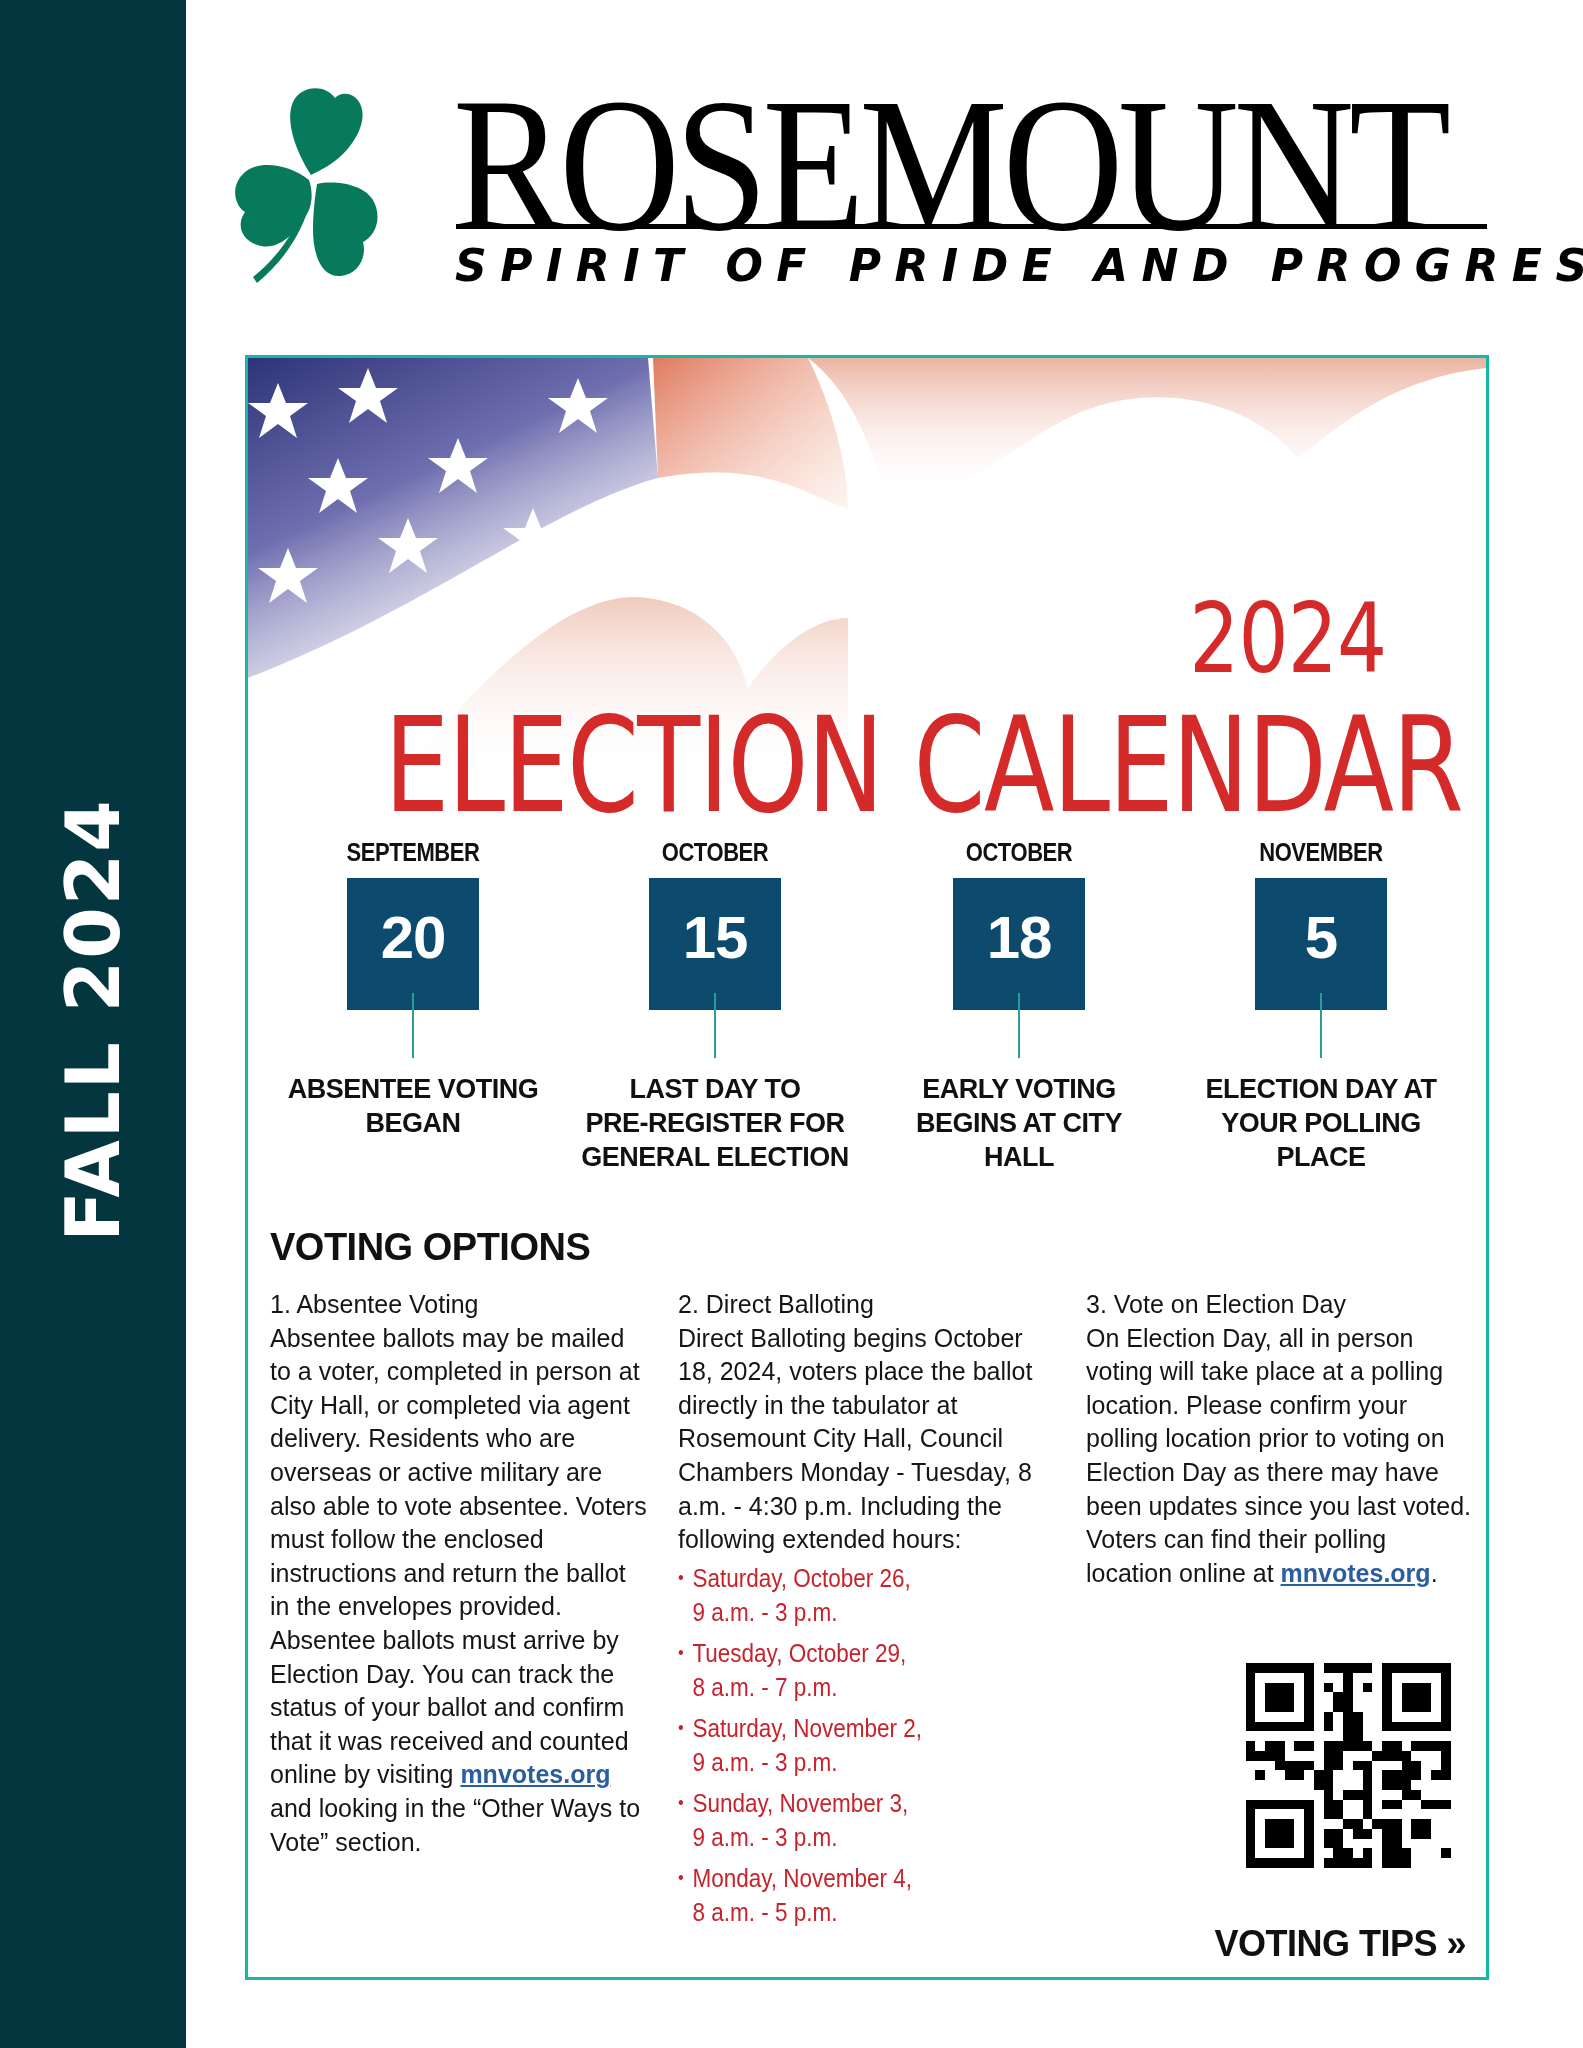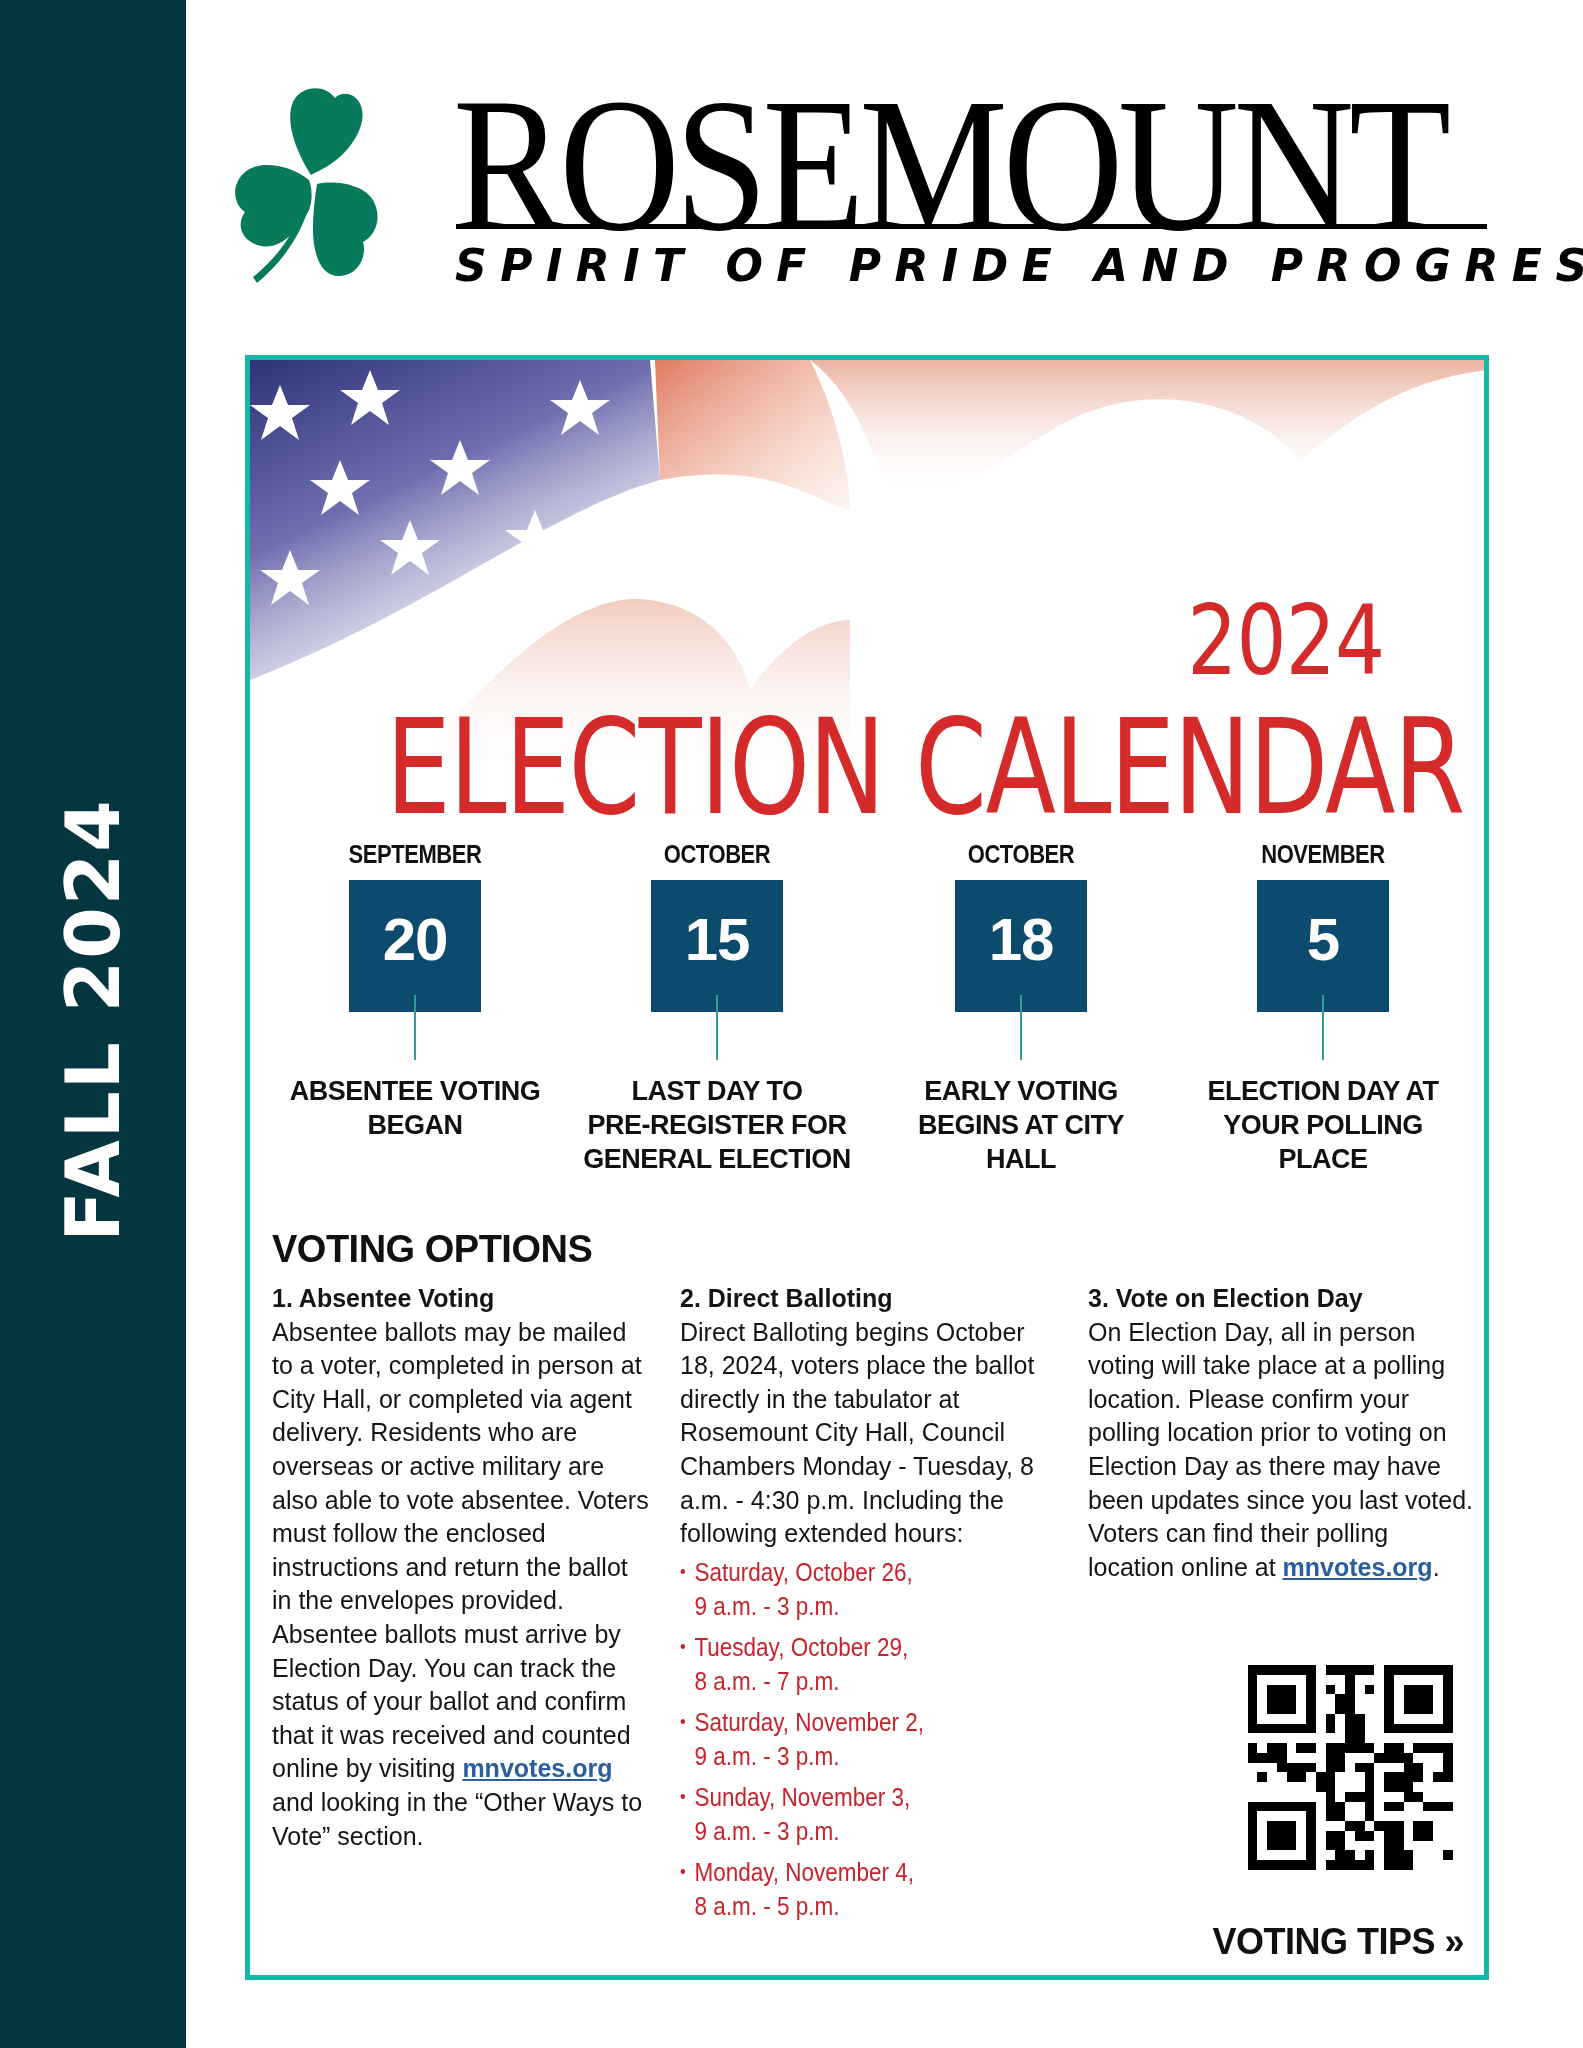--- a/index.html
+++ b/index.html
@@ -30,21 +30,21 @@
     .brand-rule { position: absolute; left: 241px; top: 154px; width: 1031px; height: 5px; background: #000; }
     .brand-tagline {
       position: absolute; left: 240px; top: 170px;
       font-family: "DejaVu Sans", sans-serif; font-weight: 700; font-style: italic;
       font-size: 44px; letter-spacing: 13.5px; color: #000; white-space: nowrap;
     }
 
     
     .panel {
       position: absolute; left: 245px; top: 355px; width: 1244px; height: 1625px;
-      border: 5px solid #14b8a6; background: #fff; overflow: hidden;
+      border: 3px solid #14b8a6; background: #fff; overflow: hidden;
     }
     .flag { position: absolute; left: 0; top: 0; width: 1238px; height: 420px; }
 
     .year {
       position: absolute; right: 100px; top: 225px;
       color: #d42a2a; font-size: 96px; font-weight: 400; letter-spacing: -1px;
       transform: scaleX(0.82); transform-origin: right top;
       font-family: "DejaVu Sans", sans-serif;
     }
     .headline {
@@ -76,21 +76,21 @@
       margin-top: 62px; font-weight: 700; font-size: 27px; line-height: 34px; color: #111;
       letter-spacing: -0.5px;
     }
 
     
     .vo-title {
       position: absolute; left: 22px; top: 868px; font-weight: 700; font-size: 38px;
       color: #111; letter-spacing: -0.5px;
     }
     .vo-col { position: absolute; top: 922px; width: 380px; font-size: 25px; line-height: 33.6px; color: #151515; }
-    .vo-col .head { font-weight: 700; }
+    .vo-col .head { font-weight: 400; margin-top: 8px; }
     .vo-col a { color: #2b5e9e; font-weight: 700; text-decoration: underline; }
     .vo-list { list-style: none; color: #c8232c; margin-top: 4px; }
     .vo-list li {
       position: relative; padding-left: 16px; font-size: 25px; line-height: 34px; margin-bottom: 7px;
       transform: scaleX(0.9); transform-origin: left center; width: 420px;
     }
     .vo-list li::before { content: "\2022"; position: absolute; left: 0; top: 0; font-size: 18px; }
     .vo-list li span { display: block; }
 
     .qr { position: absolute; left: 995px; top: 1305px; width: 210px; height: 205px; }

